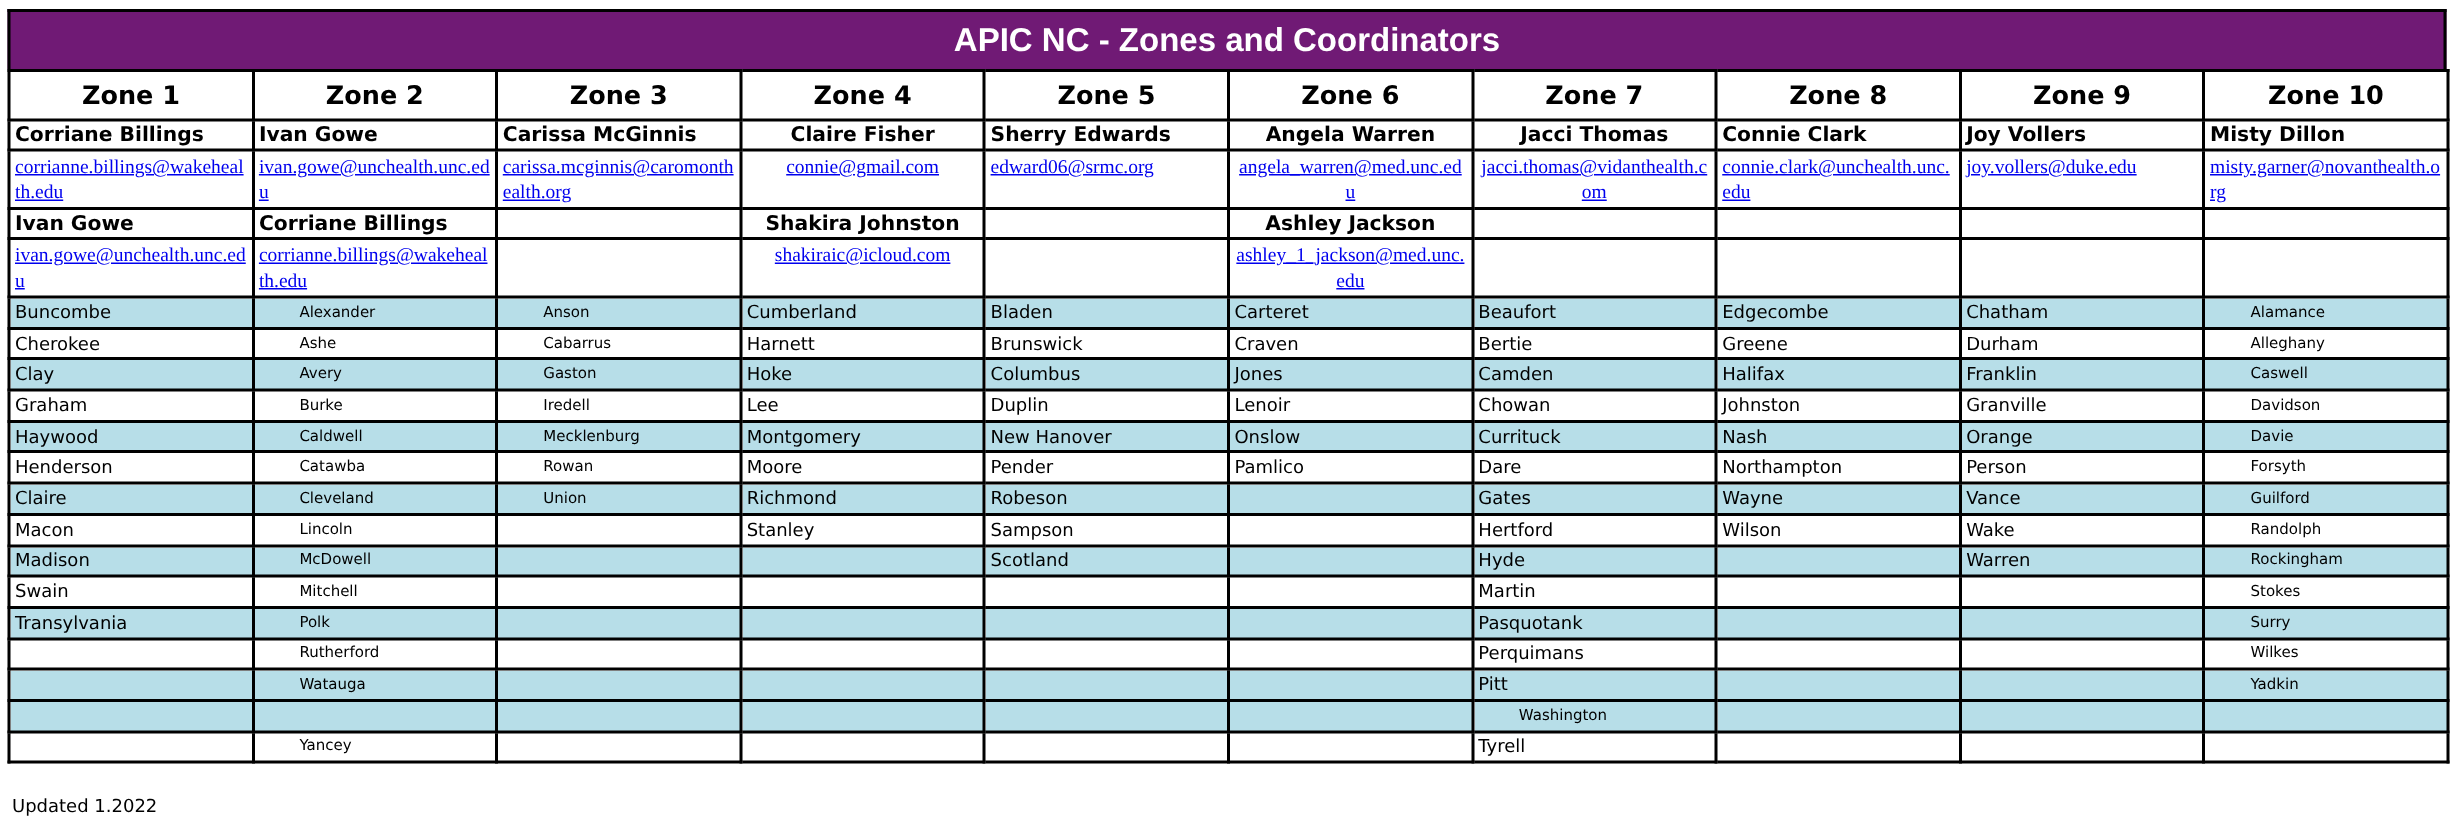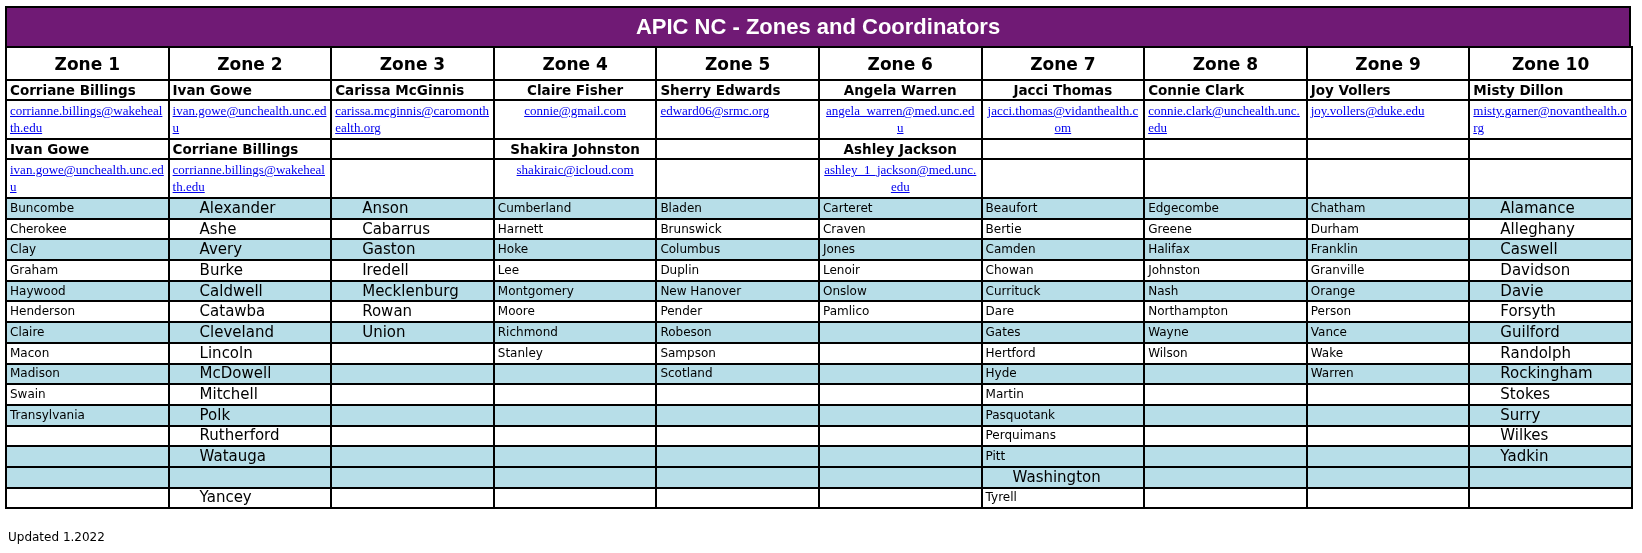--- a/index.html
+++ b/index.html
@@ -13,21 +13,21 @@
     }
     table { border-collapse: collapse; table-layout: fixed; width: 1626px; }
     td { border: 2px solid #000; padding: 0 3px; overflow: hidden; vertical-align: top; box-sizing: border-box; }
     col { width: 162.6px; }
     tr.zone-head td { height: 33px; text-align: center; vertical-align: middle; font-family: "DejaVu Sans", sans-serif; font-weight: bold; font-size: 17px; }
     tr.name-row td { height: 16px; font-weight: bold; font-size: 13.5px; line-height: 18px; white-space: nowrap; vertical-align: middle; }
     tr.email-row td { height: 39px; font-family: "Liberation Serif", serif; font-size: 13px; line-height: 17px; padding-top: 1px; word-break: break-all; }
     tr.email-row a { color: #0000ee; text-decoration: underline; }
     td.center { text-align: center; border-radius: 10px; }
     tr.county td { height: 20.7px; font-size: 12px; line-height: 17px; padding-top: 0; vertical-align: middle; white-space: nowrap; }
-    tr.county td.large { font-size: 15px; padding-left: 30px; }
+    tr.county td.large { font-size: 10px; padding-left: 30px; }
     tr.county.shaded td { background: #B7DEE8; }
     .footer { position: absolute; left: 8px; top: 530px; font-size: 12px; color: #000; }
   </style>
 </head>
 <body>
 
 <div class="sheet">
   <div class="title-bar">APIC NC - Zones and Coordinators</div>
   <table>
     <colgroup id="cols">

